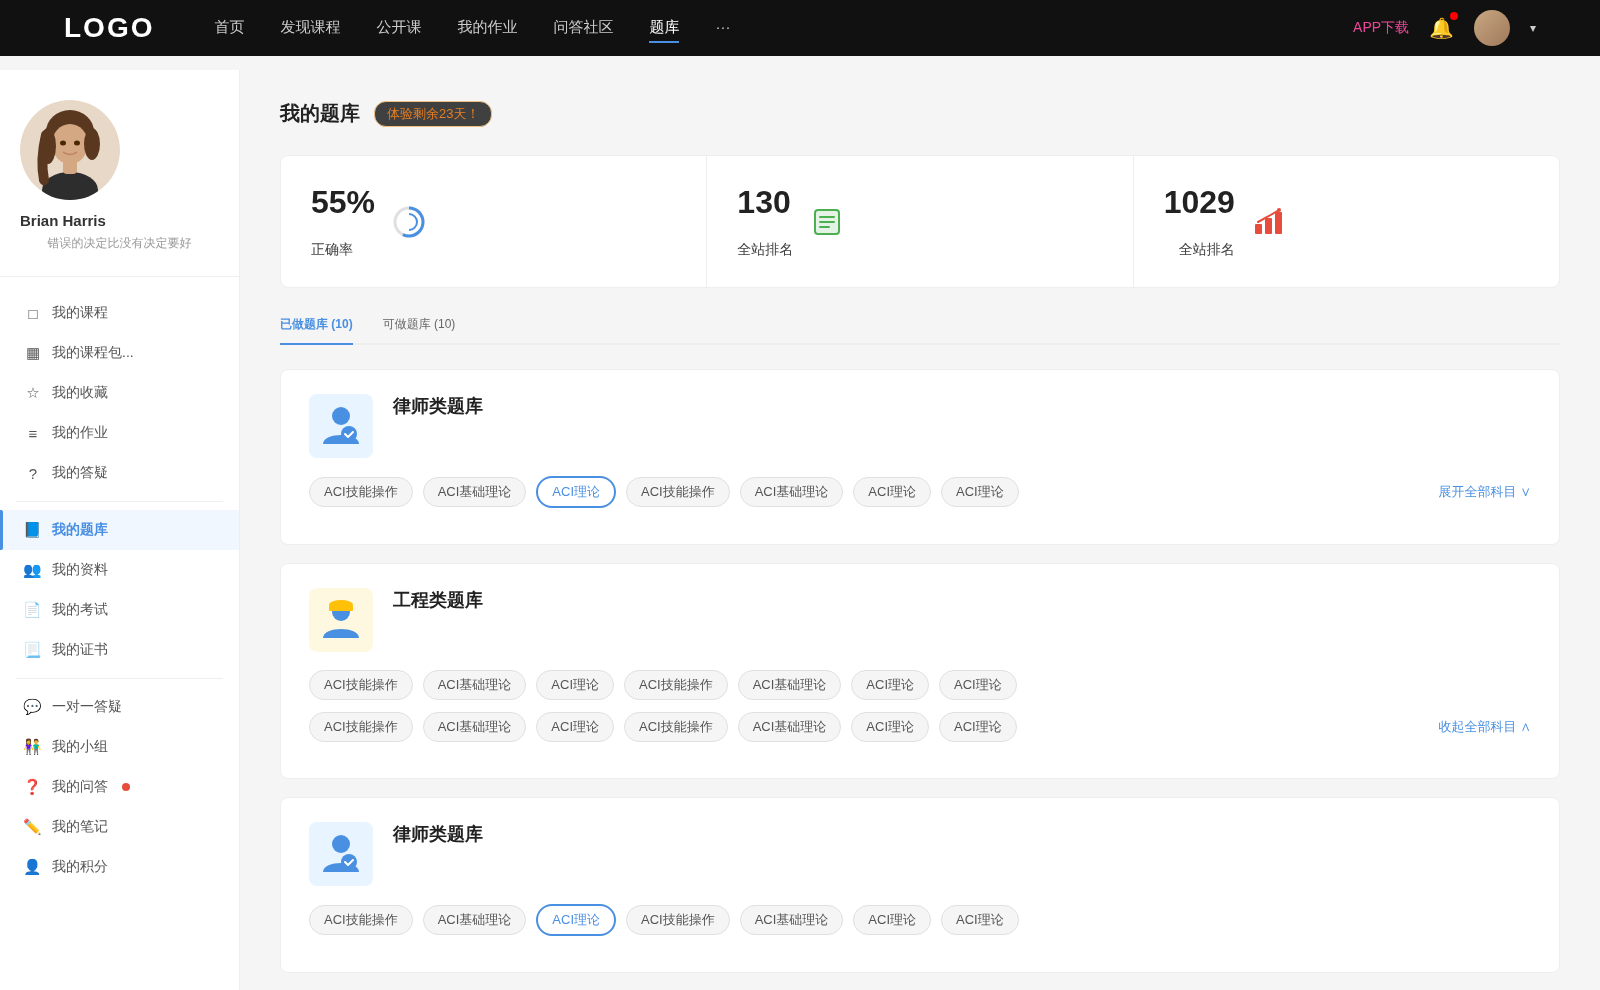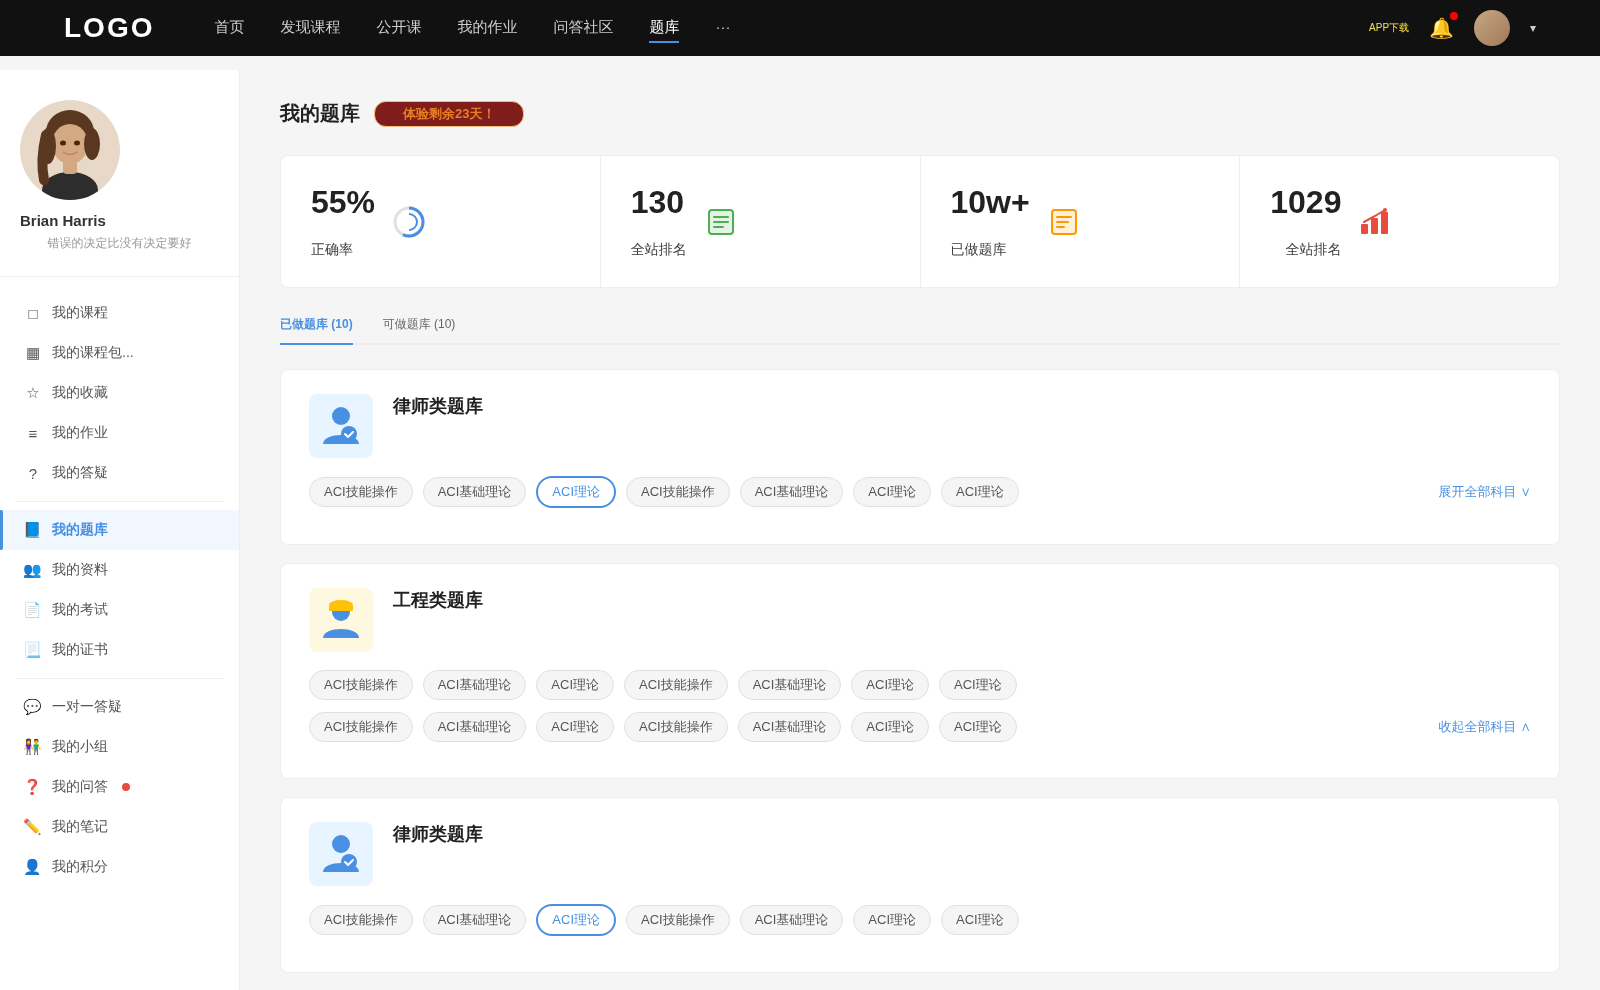--- a/index.html
+++ b/index.html
@@ -5,21 +5,21 @@
     * { box-sizing: border-box; margin: 0; padding: 0; }
     body { font-family: 'PingFang SC', 'Microsoft YaHei', sans-serif; background: #f5f5f5; color: #333; }
 
     
     .header { background: #111; height: 56px; display: flex; align-items: center; padding: 0 64px; position: fixed; top: 0; left: 0; right: 0; z-index: 100; }
     .header-logo { color: #fff; font-size: 28px; font-weight: bold; letter-spacing: 2px; margin-right: 60px; }
     .header-nav { display: flex; gap: 36px; flex: 1; }
     .header-nav-item { color: #ccc; font-size: 15px; cursor: pointer; padding: 4px 0; position: relative; }
     .header-nav-item.active { color: #fff; border-bottom: 2px solid #4a90e2; }
     .header-right { display: flex; align-items: center; gap: 20px; }
-    .header-download { color: #fde047; font-size: 10px; cursor: pointer; }
+    .header-download { color: #ec4899; font-size: 14px; cursor: pointer; }
     .header-bell { position: relative; cursor: pointer; }
     .header-bell-icon { color: #ccc; font-size: 20px; }
     .bell-badge { position: absolute; top: -4px; right: -4px; background: red; border-radius: 50%; width: 8px; height: 8px; }
     .header-avatar { width: 36px; height: 36px; border-radius: 50%; background: #888; overflow: hidden; cursor: pointer; display: flex; align-items: center; justify-content: center; }
     .header-avatar-inner { width: 100%; height: 100%; background: linear-gradient(135deg, #c8a882, #a0785a); }
     .header-chevron { color: #ccc; font-size: 12px; cursor: pointer; }
 
     
     .page { display: flex; margin-top: 70px; min-height: calc(100vh - 70px); }
 
@@ -37,21 +37,21 @@
     .sidebar-icon { width: 18px; height: 18px; display: flex; align-items: center; justify-content: center; font-size: 15px; color: inherit; }
     .sidebar-divider { height: 1px; background: #eee; margin: 8px 16px; }
     .badge-red { display: inline-block; width: 8px; height: 8px; background: #e74c3c; border-radius: 50%; margin-left: 4px; }
 
     
     .main-content { flex: 1; padding: 30px 40px; overflow-y: auto; background: #f5f5f5; }
 
     
     .page-title-row { display: flex; align-items: center; gap: 14px; margin-bottom: 28px; }
     .page-title { font-size: 20px; font-weight: 700; color: #222; }
-    .trial-badge { background: #7f1d1d; color: #e67e22; border: 1px solid #f0c080; border-radius: 12px; padding: 3px 28px; font-size: 13px; font-weight: bold; }
+    .trial-badge { background: #404040; color: #e67e22; border: 1px solid #f0c080; border-radius: 12px; padding: 3px 12px; font-size: 13px; }
 
     
     .stats-row { display: flex; gap: 0; background: #fff; border-radius: 8px; overflow: hidden; margin-bottom: 28px; border: 1px solid #eee; }
     .stat-item { flex: 1; padding: 28px 30px; display: flex; align-items: center; gap: 16px; border-right: 1px solid #eee; }
     .stat-item:last-child { border-right: none; text-align: right; }
     .stat-text { }
     .stat-value { font-size: 32px; font-weight: 700; color: #222; }
     .stat-label { font-size: 14px; color: #404040; margin-top: 20px; }
     .stat-icon { width: 36px; height: 36px; display: flex; align-items: center; justify-content: center; font-size: 22px; }
 
@@ -228,35 +228,20 @@
           <svg width="32" height="32" viewBox="0 0 32 32">
             <rect x="4" y="4" width="24" height="24" rx="3" fill="#4CAF50" opacity="0.15"></rect>
             <rect x="4" y="4" width="24" height="24" rx="3" fill="none" stroke="#4CAF50" stroke-width="2"></rect>
             <line x1="9" y1="11" x2="23" y2="11" stroke="#4CAF50" stroke-width="2" stroke-linecap="round"></line>
             <line x1="9" y1="16" x2="23" y2="16" stroke="#4CAF50" stroke-width="2" stroke-linecap="round"></line>
             <line x1="9" y1="21" x2="18" y2="21" stroke="#4CAF50" stroke-width="2" stroke-linecap="round"></line>
           </svg>
         </div>
       </div>
 
-      <div class="stat-item">
-        <div class="stat-text">
-          <div class="stat-value">10w+</div>
-          <div class="stat-label">已做题库</div>
-        </div>
-        <div class="stat-icon">
-          <svg width="32" height="32" viewBox="0 0 32 32">
-            <rect x="4" y="4" width="24" height="24" rx="3" fill="#FF9800" opacity="0.15"></rect>
-            <rect x="4" y="4" width="24" height="24" rx="3" fill="none" stroke="#FF9800" stroke-width="2"></rect>
-            <line x1="9" y1="11" x2="23" y2="11" stroke="#FF9800" stroke-width="2" stroke-linecap="round"></line>
-            <line x1="9" y1="16" x2="20" y2="16" stroke="#FF9800" stroke-width="2" stroke-linecap="round"></line>
-            <line x1="9" y1="21" x2="16" y2="21" stroke="#FF9800" stroke-width="2" stroke-linecap="round"></line>
-          </svg>
-        </div>
-      </div>
 
       <div class="stat-item">
         <div class="stat-text">
           <div class="stat-value">1029</div>
           <div class="stat-label">全站排名</div>
         </div>
         <div class="stat-icon">
           <svg width="32" height="32" viewBox="0 0 32 32">
             <rect x="2" y="18" width="7" height="10" rx="1" fill="#e74c3c"></rect>
             <rect x="12" y="12" width="7" height="16" rx="1" fill="#e74c3c"></rect>

